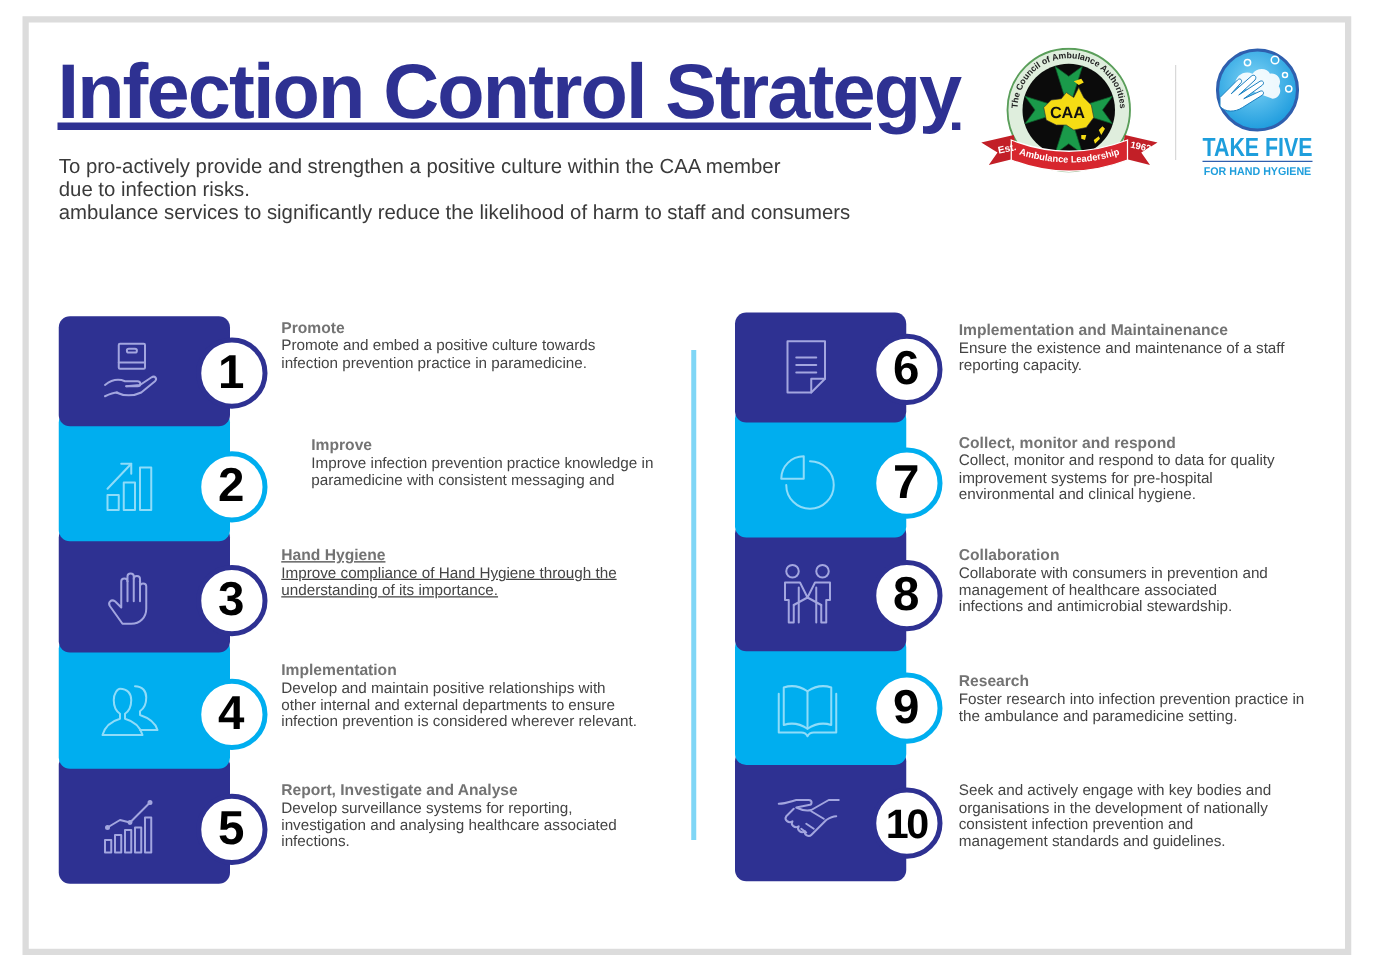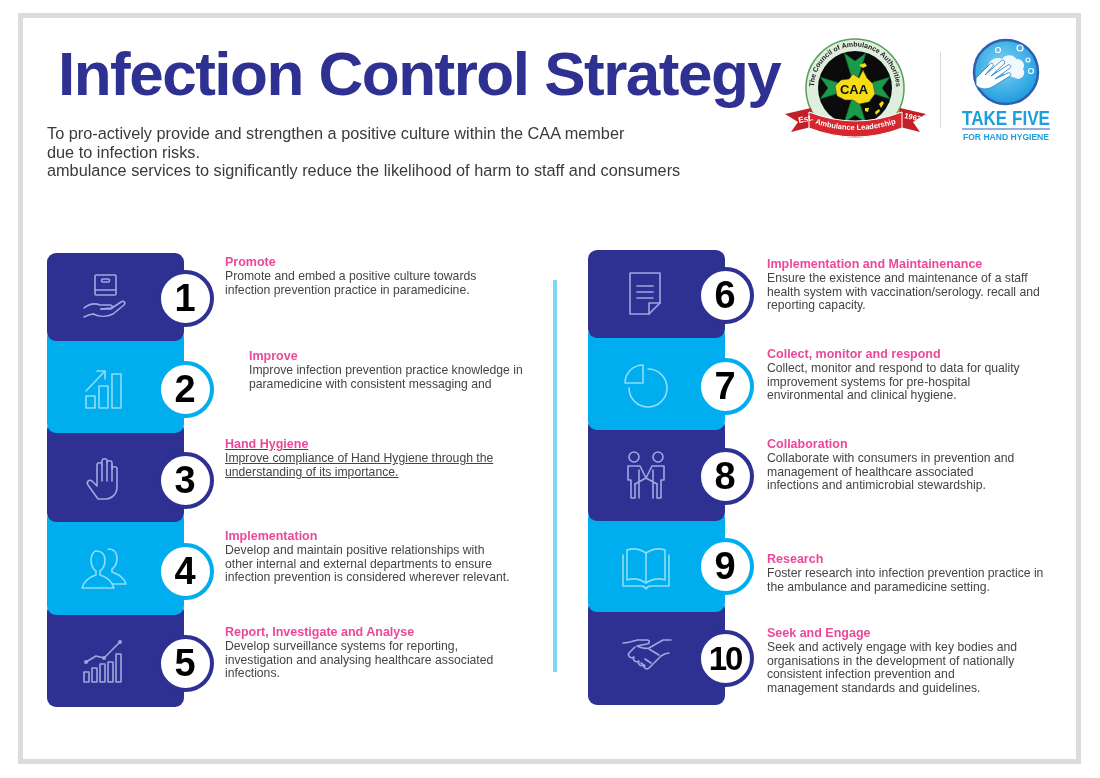--- a/index.html
+++ b/index.html
@@ -6,23 +6,23 @@
   body {
     width: 1100px; height: 778px; position: relative; overflow: hidden;
     background: #ffffff;
     font-family: "Liberation Sans", "DejaVu Sans", sans-serif;
   }
   .frame {
     position: absolute; left: 18px; top: 13px; width: 1063px; height: 751px;
     border: 5px solid #dcdcdc; box-sizing: border-box;
   }
   .title {
-    position: absolute; left: 58px; top: 43px; margin: 0;
+    position: absolute; left: 46px; top: 43px; margin: 0;
     font-size: 62px; line-height: 1; font-weight: bold; color: #2e3192;
-    letter-spacing: -1.5px; white-space: nowrap;
+    letter-spacing: -1.5px; white-space: nowrap; text-decoration: underline;
   }
   .intro {
     position: absolute; left: 47px; top: 124px; color: #3a3a3a;
     font-size: 16.3px; line-height: 18.5px;
   }
   .intro span { display: block; white-space: nowrap; }
   .logo-caa { position: absolute; left: 783px; top: 38px; width: 145px; height: 102px; }
   .logo-sep { position: absolute; left: 940px; top: 52px; width: 1px; height: 76px; background: #d9d9d9; }
   .logo-t5 { position: absolute; left: 958px; top: 38px; width: 96px; height: 106px; }
   .center-divider {
@@ -41,21 +41,21 @@
     position: absolute; width: 57px; height: 57px; border-radius: 50%;
     background: #fff; box-sizing: border-box; border: 4px solid #2e3192;
     display: flex; align-items: center; justify-content: center;
     font-weight: bold; font-size: 38px; color: #000; z-index: 30;
     line-height: 1;
   }
   .num.light { border-color: #00aeef; }
   .num.ten { font-size: 33px; letter-spacing: -2px; }
   .item-text { position: absolute; color: #444; }
   .item-text .it-title {
-    display: block; font-weight: bold; font-size: 12.5px; line-height: 15px; color: #ec4899; white-space: nowrap;
+    display: block; font-weight: bold; font-size: 12.5px; line-height: 15px; color: #737373; white-space: nowrap;
   }
   .item-text .it-line {
     display: block; font-size: 12.2px; line-height: 13.7px; white-space: nowrap;
   }
 </style>
 </head>
 <body>
 
 <div class="frame"></div>
 
@@ -223,21 +223,20 @@
         <line x1="18" y1="19" x2="34" y2="19"></line>
         <line x1="18" y1="25" x2="34" y2="25"></line>
         <line x1="18" y1="31" x2="34" y2="31"></line>
       </svg>
   </div>
 </div>
 <div class="num" style="left:696.5px; top:266.5px;">6</div>
 <div class="item-text" style="left:767px; top:257px;">
   <span class="it-title">Implementation and Maintainenance</span>
   <span class="it-line">Ensure the existence and maintenance of a staff</span>
-  <span class="it-line">health system with vaccination/serology. recall and</span>
   <span class="it-line">reporting capacity.</span>
 </div>
 
 <div class="card light" style="left:588px; top:326px; height:104px; z-index:14;">
   <div class="icon" style="top:31px;">
     <svg viewBox="0 0 54 54">
         <path d="M29 12 A19 19 0 1 1 10 31"></path>
         <path d="M24 8 V26 H6 A18 18 0 0 1 24 8 z"></path>
       </svg>
   </div>
@@ -271,35 +270,34 @@
 <div class="card light" style="left:588px; top:509px; height:103px; z-index:12;">
   <div class="icon" style="top:30px;">
     <svg viewBox="0 0 54 54">
         <path d="M27 14 c-6-4-13-5-19-3 v30 c6-2 13-1 19 3 c6-4 13-5 19-3 v-30 c-6-2-13-1-19 3 z"></path>
         <line x1="27" y1="14" x2="27" y2="44"></line>
         <path d="M4 16 v31 h18 c2 0 4 1 5 3 c1-2 3-3 5-3 h18 v-31"></path>
       </svg>
   </div>
 </div>
 <div class="num light" style="left:696.5px; top:537.5px;">9</div>
-<div class="item-text" style="left:767px; top:552px;">
+<div class="item-text" style="left:767px; top:538px;">
   <span class="it-title">Research</span>
   <span class="it-line">Foster research into infection prevention practice in</span>
   <span class="it-line">the ambulance and paramedicine setting.</span>
 </div>
 
 <div class="card dark" style="left:588px; top:600px; height:105px; z-index:11;">
   <div class="icon" style="top:29px;">
     <svg viewBox="0 0 54 54">
         <path d="M4 14 c6 0 10 -2 14 -3 l10 0 c3 0 3 4 0 4 l-10 2 c4 2 8 3 12 2 l14 -8 l8 0"></path>
         <path d="M16 18 l-6 6 c-2 3 2 6 5 4 c-2 3 2 6 5 4 c-2 3 2 6 5 4 c-1 3 3 5 5 3 l12 -12 c3 -2 6 -3 8 -3"></path>
         <path d="M30 20 l10 6 M26 30 l6 4 M22 34 l4 3"></path>
       </svg>
   </div>
 </div>
 <div class="num ten" style="left:696.5px; top:629.5px;">10</div>
 <div class="item-text" style="left:767px; top:626px;">
-  <span class="it-title">Seek and Engage</span>
   <span class="it-line">Seek and actively engage with key bodies and</span>
   <span class="it-line">organisations in the development of nationally</span>
   <span class="it-line">consistent infection prevention and</span>
   <span class="it-line">management standards and guidelines.</span>
 </div>
 
 </body></html>

